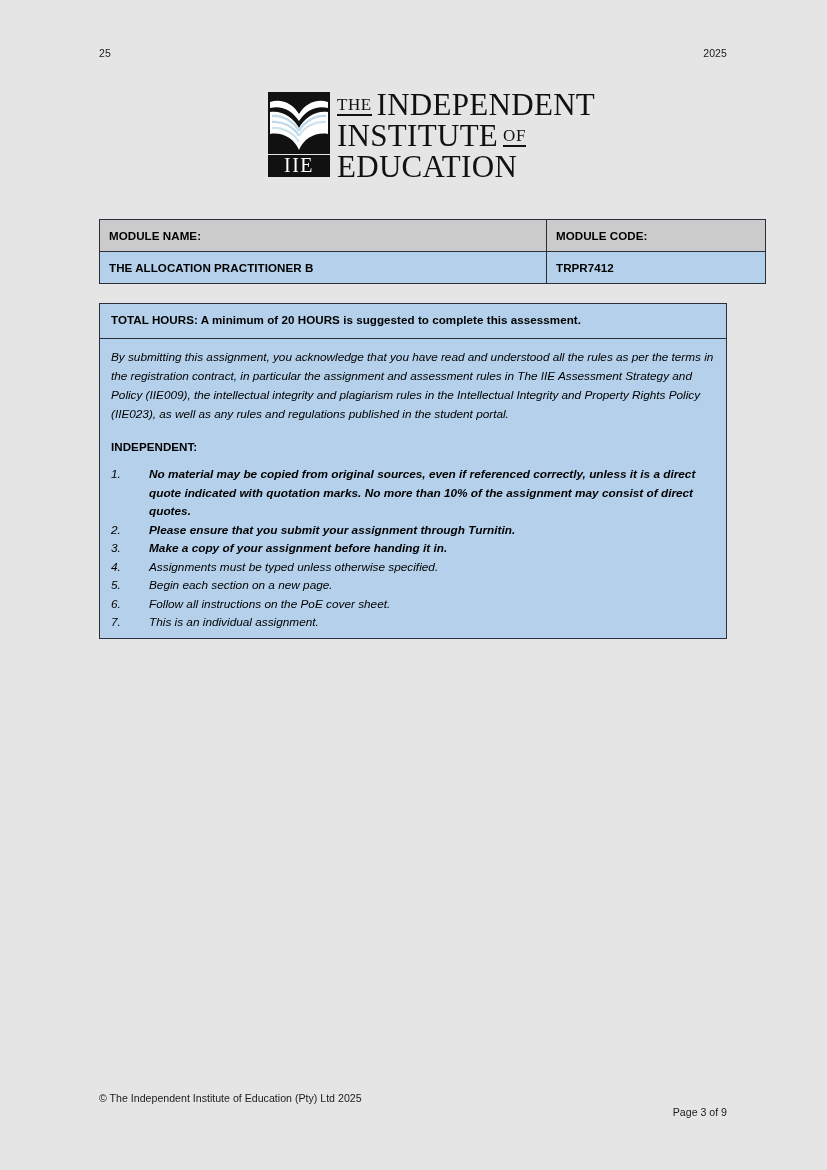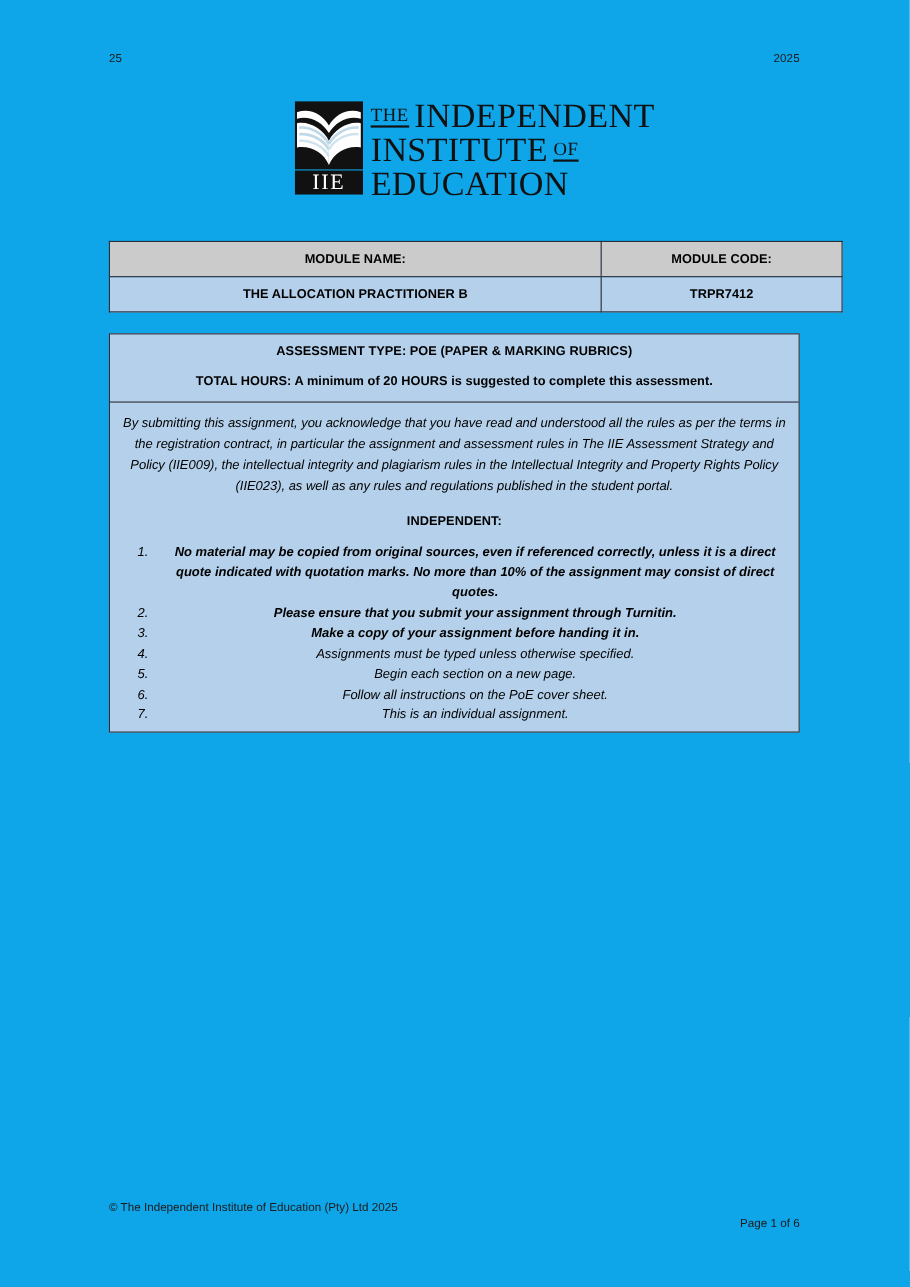--- a/index.html
+++ b/index.html
@@ -14,22 +14,21 @@
     font-family: "Liberation Sans", sans-serif;
     color: #000000;
     overflow: hidden;
   }
 
   .page {
     position: absolute;
     left: 0; top: 0;
     width: 827px;
     height: 1170px;
-    background: #0ea5e9;
-    text-align: center;
+    background: #e5e5e5;
   }
 
   
   .run-head {
     position: absolute;
     left: 99px;
     top: 47px;
     width: 628px;
     display: flex;
     justify-content: space-between;
@@ -233,21 +232,20 @@
     </tr>
     <tr class="mt-body">
       <td class="col-name">THE ALLOCATION PRACTITIONER B</td>
       <td class="col-code">TRPR7412</td>
     </tr>
   </tbody>
     </table>
 
   <div class="assess-box">
     <div class="assess-top">
-      <p class="aline">ASSESSMENT TYPE:  POE (PAPER &amp; MARKING RUBRICS)</p>
       <p class="aline">TOTAL HOURS: A minimum of 20 HOURS is suggested to complete this assessment.</p>
     </div>
     <div class="assess-body">
       <p class="declaration">By submitting this assignment, you acknowledge that you have read and understood all the rules as per the terms in the registration contract, in particular the assignment and assessment rules in The IIE Assessment Strategy and Policy (IIE009), the intellectual integrity and plagiarism rules in the Intellectual Integrity and Property Rights Policy (IIE023), as well as any rules and regulations published in the student portal.</p>
       <p class="instr-title">INDEPENDENT:</p>
       <ul class="instr-list">
         <li class="instr-item strong">
           <span class="instr-num">1.</span>
           <span class="instr-text">No material may be copied from original sources, even if referenced correctly, unless it is a direct quote indicated with quotation marks. No more than 10% of the assignment may consist of direct quotes.</span>
         </li>
@@ -273,15 +271,15 @@
         </li>
         <li class="instr-item">
           <span class="instr-num">7.</span>
           <span class="instr-text">This is an individual assignment.</span>
         </li>
       </ul>
     </div>
   </div>
 
   <div class="footer-copy">© The Independent Institute of Education (Pty) Ltd 2025</div>
-  <div class="footer-page">Page 1 of 6</div>
+  <div class="footer-page">Page 3 of 9</div>
 
 </div>
 
 </body></html>

